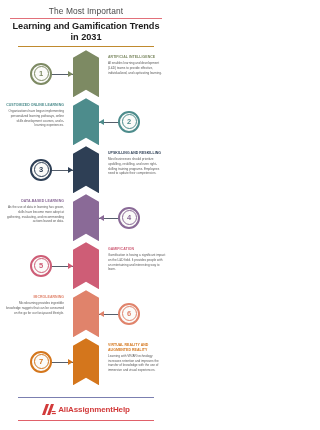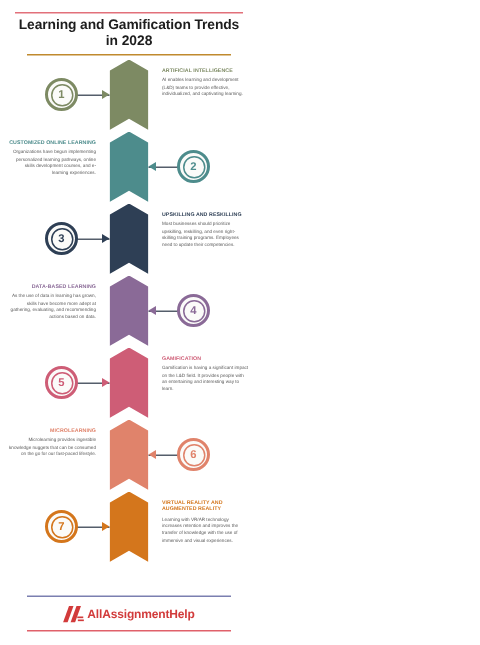--- a/index.html
+++ b/index.html
@@ -165,23 +165,24 @@
   }
   #footer-rule-bottom {
     height: 1px;
     background: #e0616a;
   }
 </style>
 </head>
 <body>
 
 <div id="title-block">
+  <div id="title-kicker">The Most Important</div>
   <div id="title-rule-top"></div>
   <div id="title-main">Learning and Gamification Trends</div>
-  <div id="title-year">in 2028</div>
+  <div id="title-year">in 2031</div>
   <div id="title-rule-bottom"></div>
 </div>
 
 <div id="flow">
     <div class="seg" style="top: 0px; height: 47px;">
       <div class="ribbon" style="background: rgb(125, 138, 99);"></div>
       <div class="conn to-left" style="width: 30px; background: rgb(85, 94, 107);"></div>
       <div class="nub" style="left: -5px; border-top: 3.5px solid transparent; border-bottom: 3.5px solid transparent; border-left: 5px solid rgb(125, 138, 99);"></div>
     </div>
     <div class="circle" style="top: 12.5px; left: 30px; border-color: rgb(125, 138, 99);">

